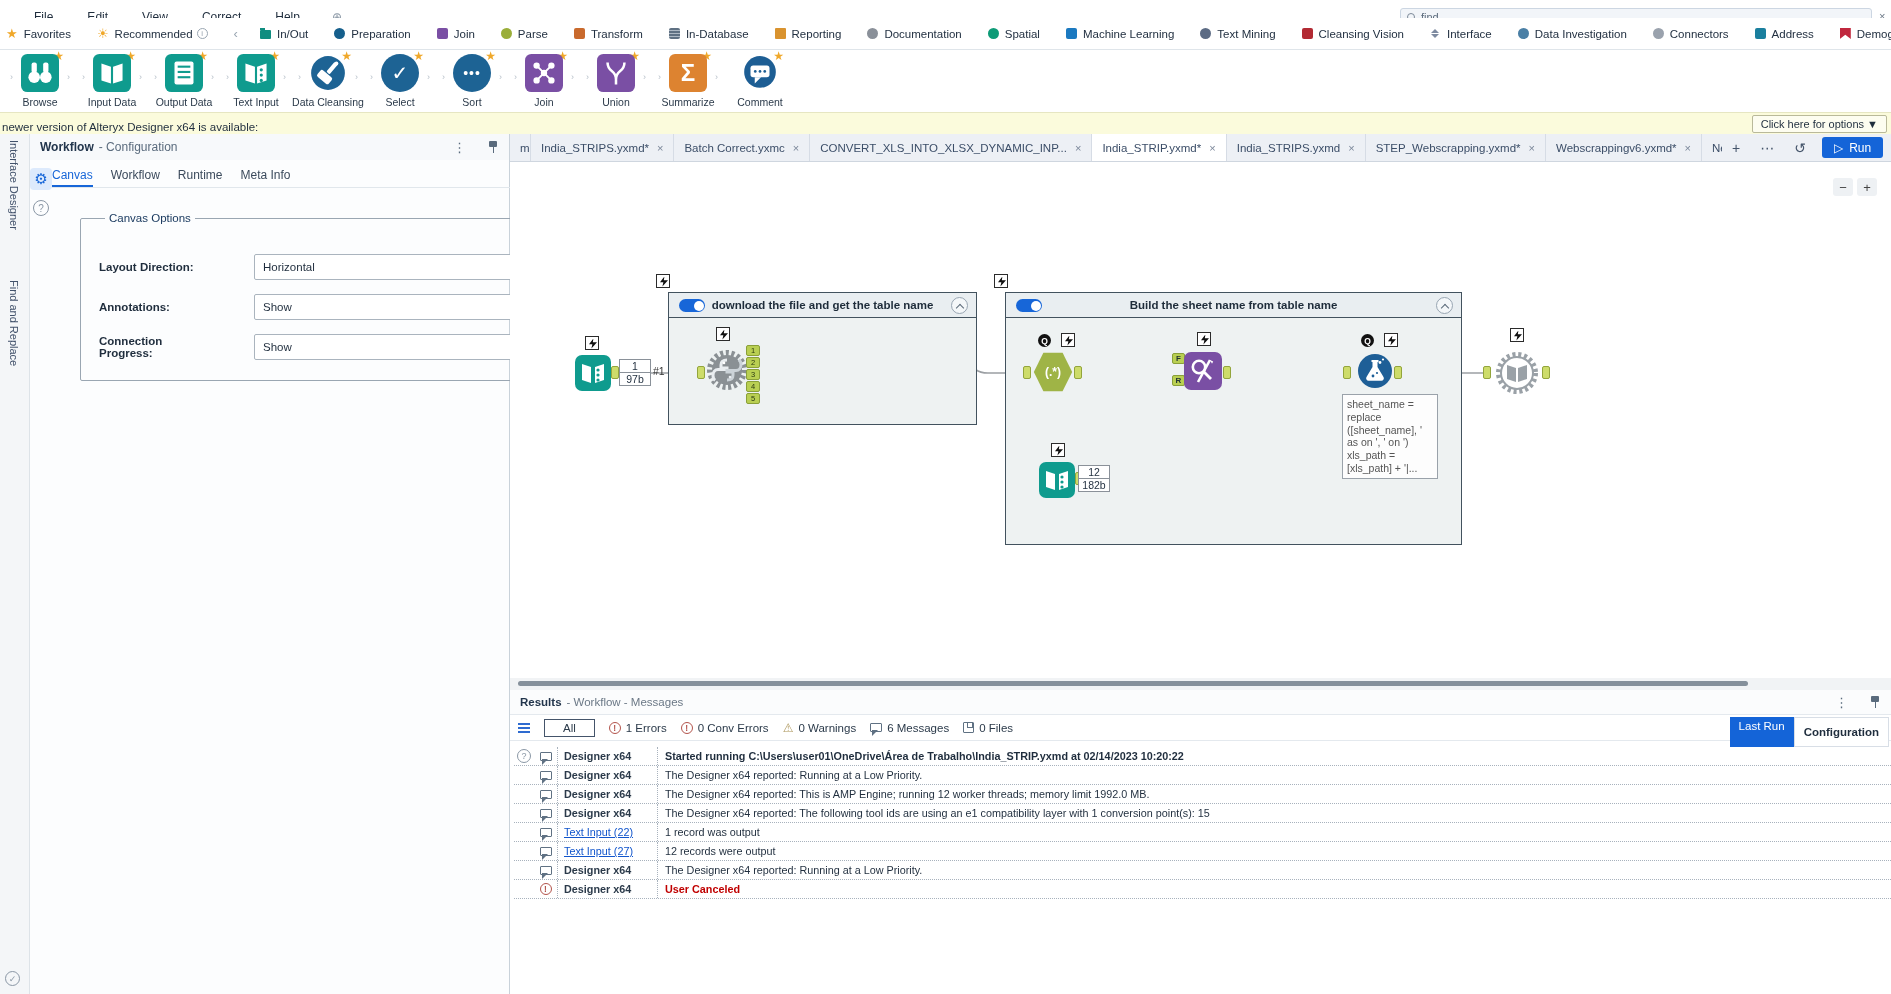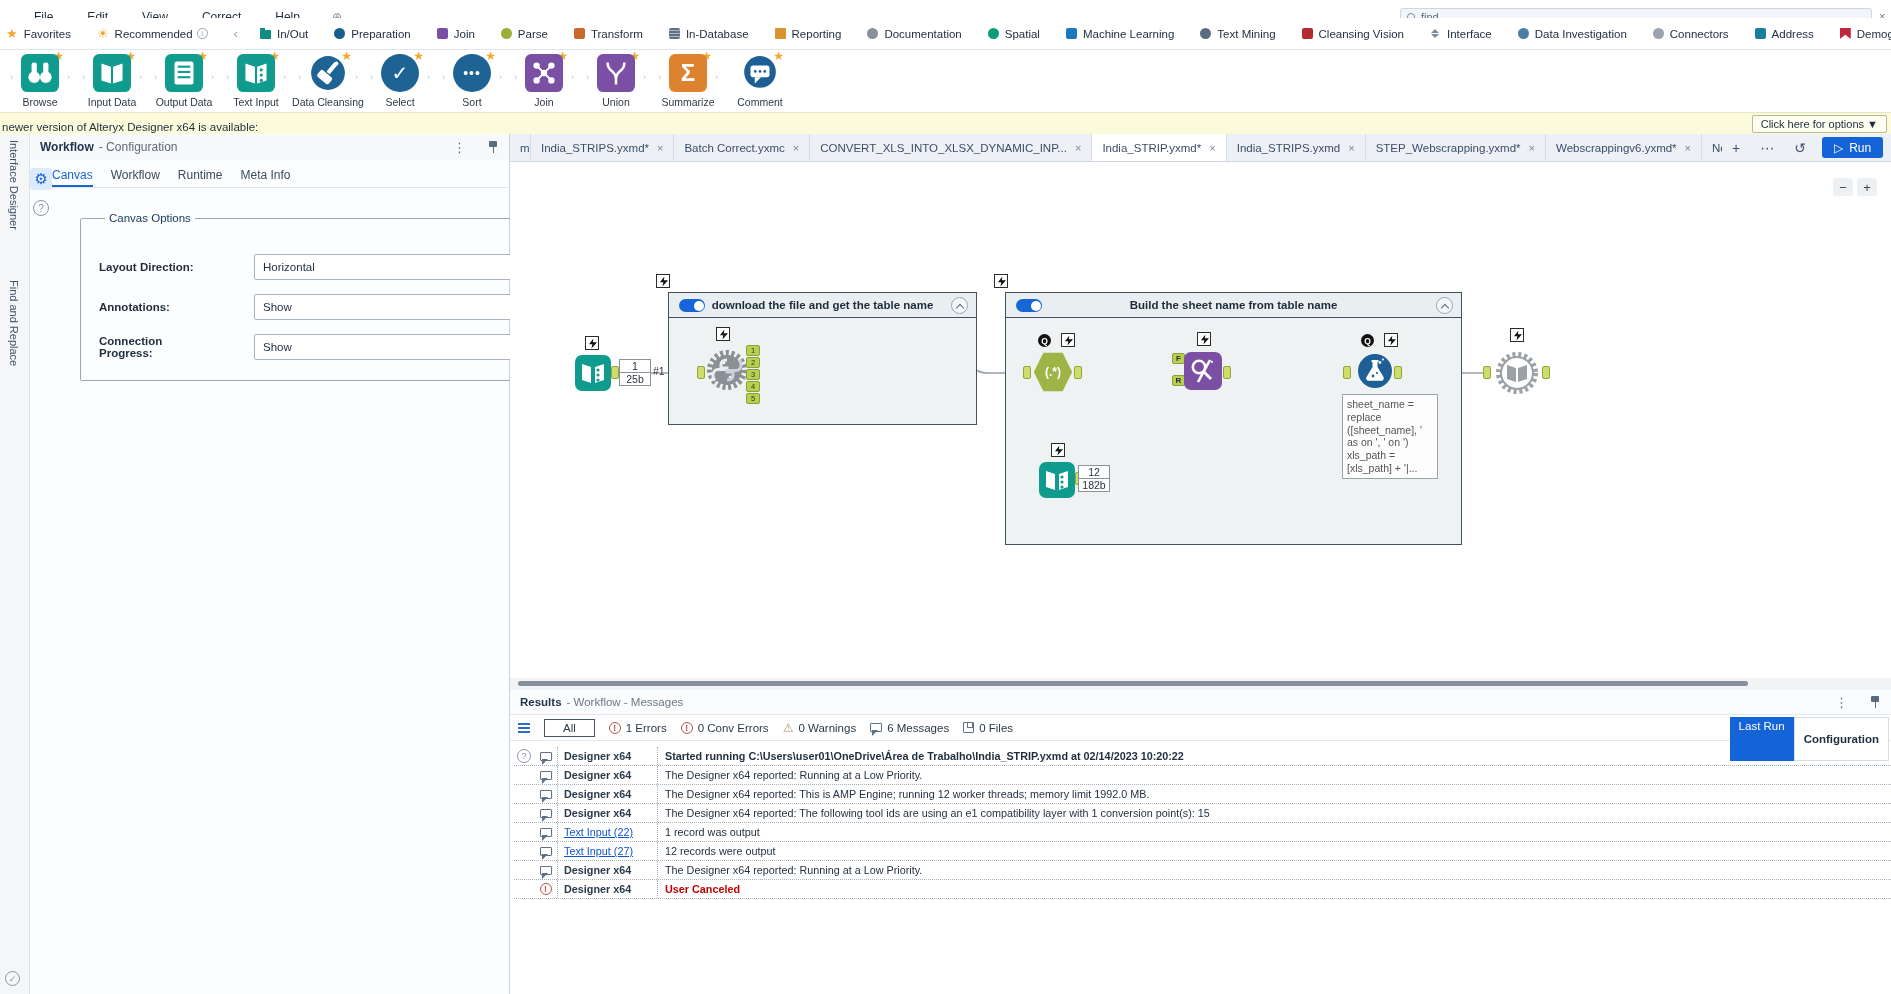--- a/index.html
+++ b/index.html
@@ -171,21 +171,21 @@
   .exc { width:12px; height:12px; border-radius:50%; border:1.4px solid #b3544c; color:#b3544c; font-size:8.5px;
     font-weight:bold; display:flex; align-items:center; justify-content:center; flex:none; }
   .warnic { color:#ab9458; font-size:12px; }
   .bub { width:12px; height:9px; border:1.4px solid #5f7183; border-radius:1px; position:relative; flex:none; }
   .bub::after { content:""; position:absolute; left:1px; bottom:-5px; width:0; height:0;
     border:3px solid transparent; border-top-color:#5f7183; border-left-color:#5f7183; }
   .flop { width:11px; height:11px; border:1.4px solid #5f7183; border-radius:1px; position:relative; flex:none; }
   .flop::before { content:""; position:absolute; top:0; left:2.5px; width:4px; height:3.5px; border:1px solid #5f7183; border-top:none; }
   .res-actions { position:absolute; right:2px; top:2px; display:flex; }
   .lastrun { background:#1464d8; color:#fff; padding:3px 9px; font-size:11.5px; }
-  .configbtn { background:#fff; color:#1f2d3d; padding:15px 9px; font-size:11.5px; font-weight:bold; border:1px solid #d8dee6; }
+  .configbtn { background:#fff; color:#1f2d3d; padding:8px 9px; font-size:11.5px; font-weight:bold; border:1px solid #d8dee6; }
   .res-rows { padding:6px 0 0 4px; }
   .rrow { display:flex; align-items:center; height:19px; border-bottom:1px dotted #a8b2bd; font-size:10.8px; }
   .rrow .gut { width:20px; display:flex; justify-content:center; }
   .rrow .ric { width:24px; display:flex; justify-content:center; border-right:1px dotted #a8b2bd; align-self:stretch; align-items:center; }
   .rrow .src { width:100px; padding-left:6px; border-right:1px dotted #a8b2bd; align-self:stretch; display:flex; align-items:center; }
   .rrow .msg { flex:1; padding-left:7px; color:#1f2d3d; white-space:nowrap; overflow:hidden; }
   .rrow.b .src, .rrow.b .msg { font-weight:bold; }
   .rrow .src.link { color:#1155cc; text-decoration:underline; }
   .rrow .msg.err { color:#c00000; font-weight:bold; }
   .qgut { width:14px; height:14px; border:1.2px solid #8a97a5; border-radius:50%; color:#8a97a5; font-size:9px;
@@ -601,21 +601,21 @@
             <path fill="#fff" d="M7 9l9 3v16l-9-3z"></path>
             <path fill="#fff" d="M29 9l-9 3v16l9-3z"></path>
             <circle cx="23" cy="15" r="1.6" fill="#0f9b8e"></circle>
             <circle cx="23" cy="20" r="1.6" fill="#0f9b8e"></circle>
             <circle cx="23" cy="25" r="1.6" fill="#0f9b8e"></circle>
           </svg>
       </div>
       <span class="anch" style="left:101px; top:204px"></span>
       <div class="cntbox" style="left:109px; top:197px">
         <div>1</div>
-        <div class="b">25b</div>
+        <div class="b">97b</div>
       </div>
       <span class="connlbl" style="left:143px; top:203px">#1</span>
 
       <span class="bolt" style="left:206px; top:165px"></span>
       <span class="anch" style="left:187px; top:204px"></span>
       <div class="ctool" style="left:195px; top:186px; width:44px; height:44px">
         <svg viewBox="0 0 44 44" width="44" height="44">
             <circle cx="22" cy="22" r="17" fill="none" stroke="#8a9094" stroke-width="6" stroke-dasharray="3 2.6"></circle>
             <circle cx="22" cy="22" r="15" fill="#8a9094"></circle>
             <path d="M22 12c-4 0-6 2-6 5v3h6v1.5h-9c-3 0-5 2.5-5 6 0 2 .8 3.8 2.2 4.8" fill="none" stroke="#e9edf0" stroke-width="3"></path>

